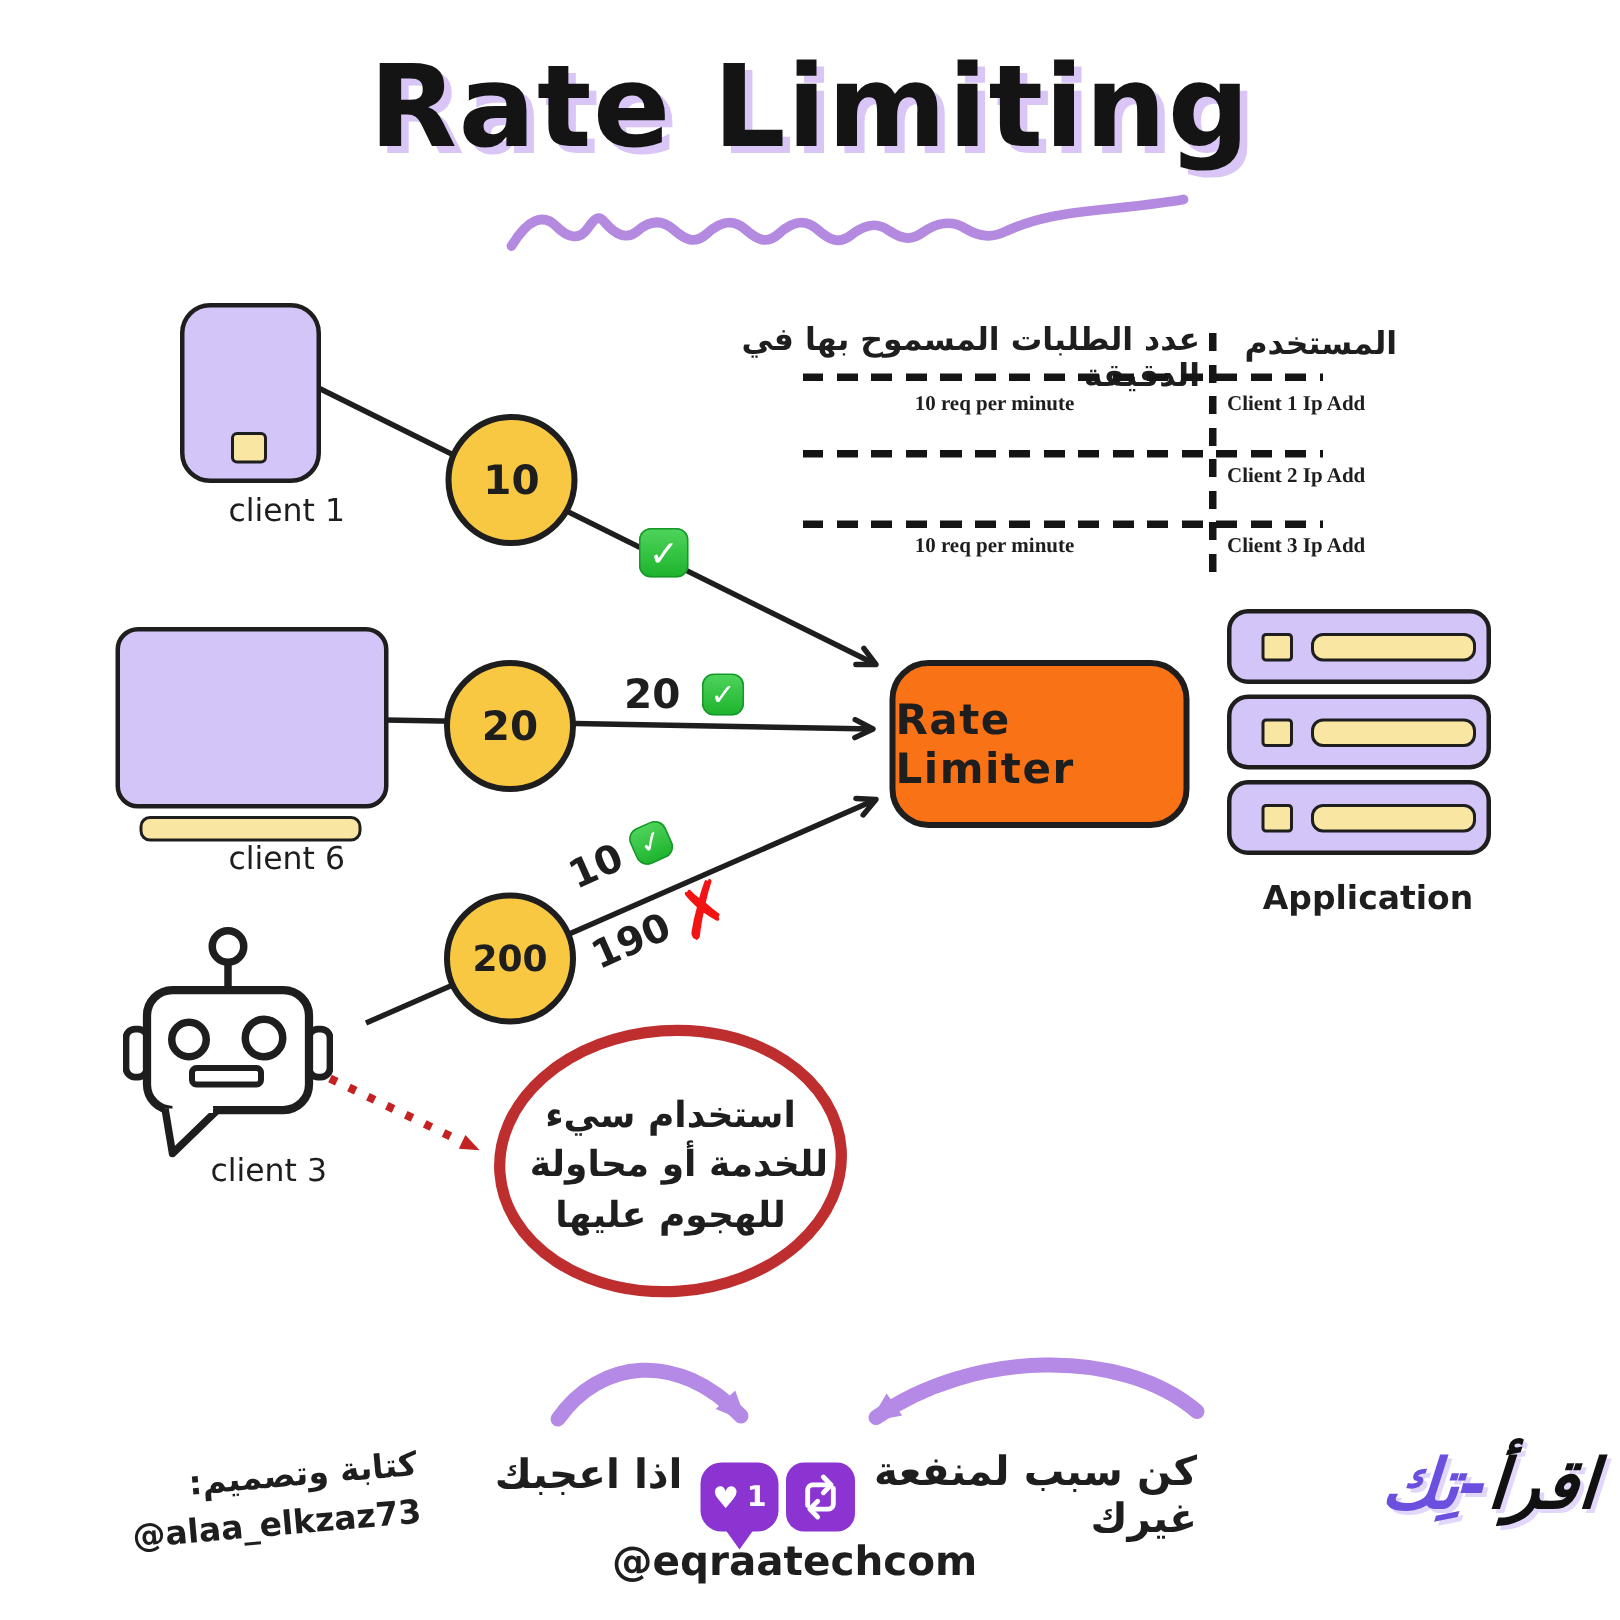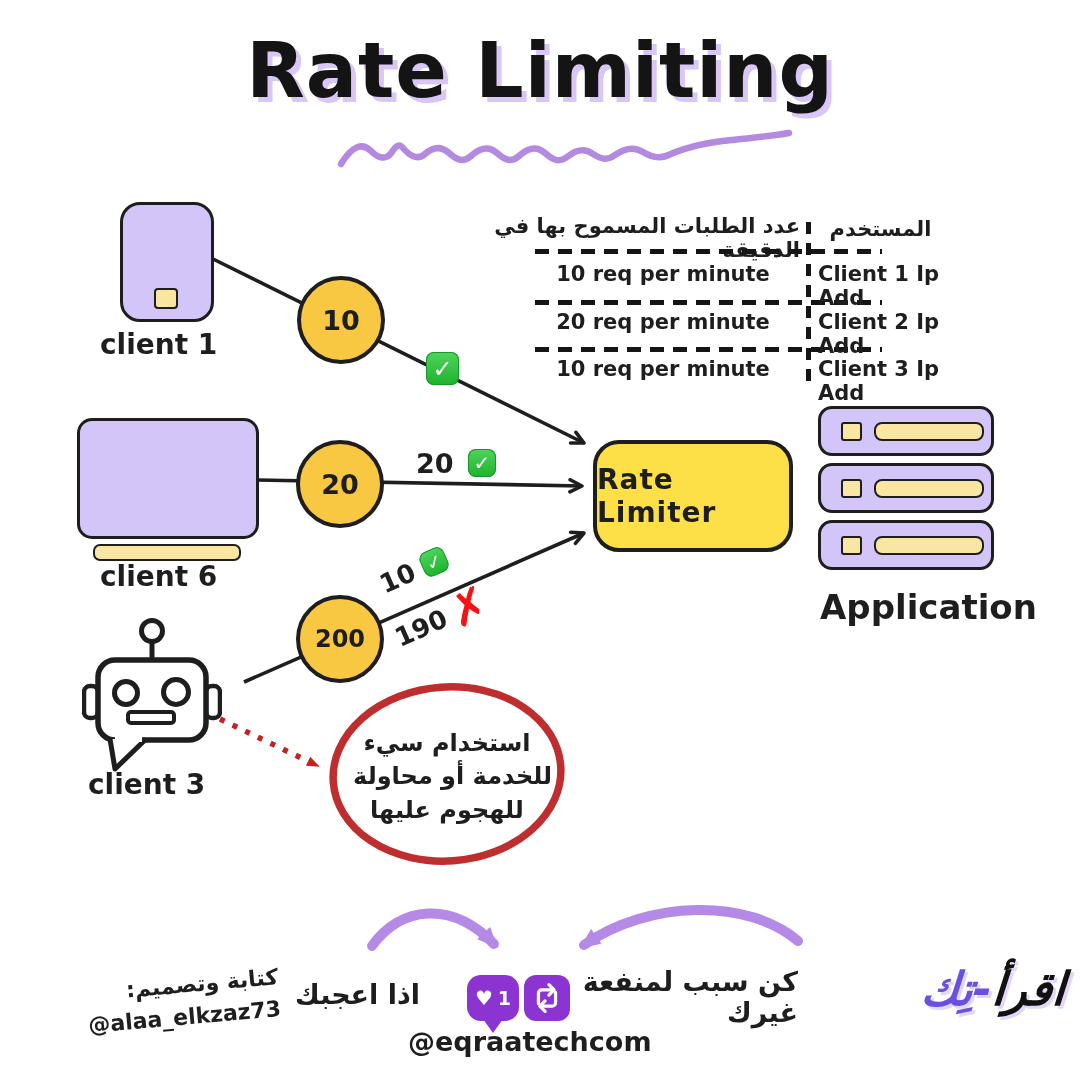--- a/index.html
+++ b/index.html
@@ -4,54 +4,54 @@
 <style>
   html,body{margin:0;padding:0;background:#fff;}
   #canvas{position:relative;width:1080px;height:1080px;margin:0 auto;background:#fff;
           font-family:"DejaVu Sans",sans-serif;color:#1e1e1e;overflow:hidden;}
   .abs{position:absolute;}
   
   #page-title{left:0;right:0;top:26px;text-align:center;font-size:76px;font-weight:bold;
               letter-spacing:1px;color:#141414;text-shadow:5px 5px 0 #d9c6f6;}
   
   .tbl-head{font-size:21px;font-weight:bold;}
-  .tbl-cell{font-size:21px;font-weight:600;}
+  .tbl-cell{font-size:14px;font-weight:600;font-family:Liberation Serif, serif;}
   .dash-h{height:5px;background:repeating-linear-gradient(90deg,#151515 0 14px,transparent 14px 23px);}
   .dash-v{width:5px;background:repeating-linear-gradient(180deg,#151515 0 12px,transparent 12px 21px);}
   
   .lav{background:#d3c5f8;border:3px solid #1e1e1e;}
   #phone{left:120px;top:202px;width:88px;height:114px;border-radius:20px;}
   #phone-btn{left:154px;top:288px;width:20px;height:17px;background:#f9e6a3;border:2.5px solid #1e1e1e;border-radius:4px;}
   #laptop{left:77px;top:418px;width:176px;height:115px;border-radius:15px;}
   #laptop-base{left:93px;top:544px;width:144px;height:13px;background:#f9e6a3;border:2.5px solid #1e1e1e;border-radius:7px;}
-  .client-label{font-size:28px;font-weight:bold;text-align:left;width:130px;}
+  .client-label{font-size:21px;font-weight:normal;text-align:right;width:130px;}
   
   .circle{width:80px;height:80px;border-radius:50%;background:#f9c843;border:4px solid #1e1e1e;
           display:flex;align-items:center;justify-content:center;font-size:27px;font-weight:bold;}
   
-  #rate-limiter{left:593px;top:440px;width:192px;height:104px;background:#fde047;border:4px solid #1e1e1e;
+  #rate-limiter{left:593px;top:440px;width:192px;height:104px;background:#f97316;border:4px solid #1e1e1e;
                 border-radius:26px;display:flex;align-items:center;justify-content:center;
                 font-size:28px;font-weight:bold;letter-spacing:1px;}
   
   .server{left:818px;width:176px;height:50px;border-radius:14px;border:3.5px solid #1e1e1e;background:#d3c5f8;
           display:flex;align-items:center;gap:12px;padding-left:20px;box-sizing:border-box;}
   .server-led{width:17px;height:15px;background:#f9e6a3;border:2.5px solid #1e1e1e;border-radius:3px;}
   .server-bar{width:106px;height:15px;background:#f9e6a3;border:2.5px solid #1e1e1e;border-radius:8px;}
-  #app-label{left:820px;top:586px;width:184px;text-align:center;font-size:34px;font-weight:bold;line-height:1.25;}
+  #app-label{left:820px;top:586px;width:184px;text-align:center;font-size:22px;font-weight:bold;line-height:1.25;}
   
   .check{background:linear-gradient(180deg,#4fd45c,#1db32c);border-radius:8px;color:#fff;
          display:flex;align-items:center;justify-content:center;font-weight:bold;box-shadow:inset 0 0 0 1px #17962a;}
   .flow-label{font-size:27px;font-weight:bold;}
   .cross{color:#f21313;font-size:46px;font-weight:bold;line-height:1;}
   
   .note-line{width:210px;text-align:center;font-size:24px;font-weight:600;}
   
   .ar{direction:rtl;}
   #credit{left:30px;top:972px;width:250px;text-align:right;transform:rotate(-5deg);font-size:22px;font-weight:600;line-height:1.45;}
-  #like-prompt{left:295px;top:968px;width:160px;text-align:left;font-size:27px;font-weight:600;margin-top:11px;}
+  #like-prompt{left:295px;top:968px;width:160px;text-align:right;font-size:27px;font-weight:600;}
   #share-prompt{left:578px;top:966px;width:220px;text-align:right;font-size:27px;font-weight:600;}
   #handle{left:408px;top:1026px;width:220px;text-align:center;font-size:27px;font-weight:bold;}
   #like-badge{left:467px;top:975px;width:52px;height:46px;background:#8c34d2;border-radius:14px;
               display:flex;align-items:center;justify-content:center;gap:5px;color:#fff;}
   #like-tail{left:483px;top:1019px;width:0;height:0;border-left:10px solid transparent;
              border-right:10px solid transparent;border-top:14px solid #8c34d2;}
   #repost-badge{left:524px;top:975px;width:46px;height:46px;background:#8c34d2;border-radius:12px;
                 display:flex;align-items:center;justify-content:center;}
   #logo{left:850px;top:962px;width:215px;text-align:right;font-size:46px;font-weight:800;
         font-style:italic;transform:skewX(-4deg);letter-spacing:-1px;text-shadow:3px 3px 0 #e3d6fb;}
@@ -88,21 +88,20 @@
   <div id="page-title" class="abs">Rate Limiting</div>
 
   <div class="abs tbl-head ar" style="left:440px;top:214px;width:360px;text-align:right;">عدد الطلبات المسموح بها في الدقيقة</div>
   <div class="abs tbl-head ar" style="left:818px;top:217px;width:125px;text-align:center;">المستخدم</div>
   <div class="abs dash-v" style="left:806px;top:222px;height:166px;"></div>
   <div class="abs dash-h" style="left:535px;top:249px;width:347px;"></div>
   <div class="abs dash-h" style="left:535px;top:300px;width:347px;"></div>
   <div class="abs dash-h" style="left:535px;top:347px;width:347px;"></div>
   <div class="abs tbl-cell" style="left:538px;top:262px;width:250px;text-align:center;">10 req per minute</div>
   <div class="abs tbl-cell" style="left:818px;top:262px;width:160px;">Client 1 Ip Add</div>
-  <div class="abs tbl-cell" style="left:538px;top:310px;width:250px;text-align:center;">20 req per minute</div>
   <div class="abs tbl-cell" style="left:818px;top:310px;width:160px;">Client 2 Ip Add</div>
   <div class="abs tbl-cell" style="left:538px;top:357px;width:250px;text-align:center;">10 req per minute</div>
   <div class="abs tbl-cell" style="left:818px;top:357px;width:160px;">Client 3 Ip Add</div>
 
   <div id="phone" class="abs lav"></div>
   <div id="phone-btn" class="abs"></div>
   <div class="abs client-label" style="left:100px;top:328px;">client 1</div>
 
   <div id="laptop" class="abs lav"></div>
   <div id="laptop-base" class="abs"></div>

